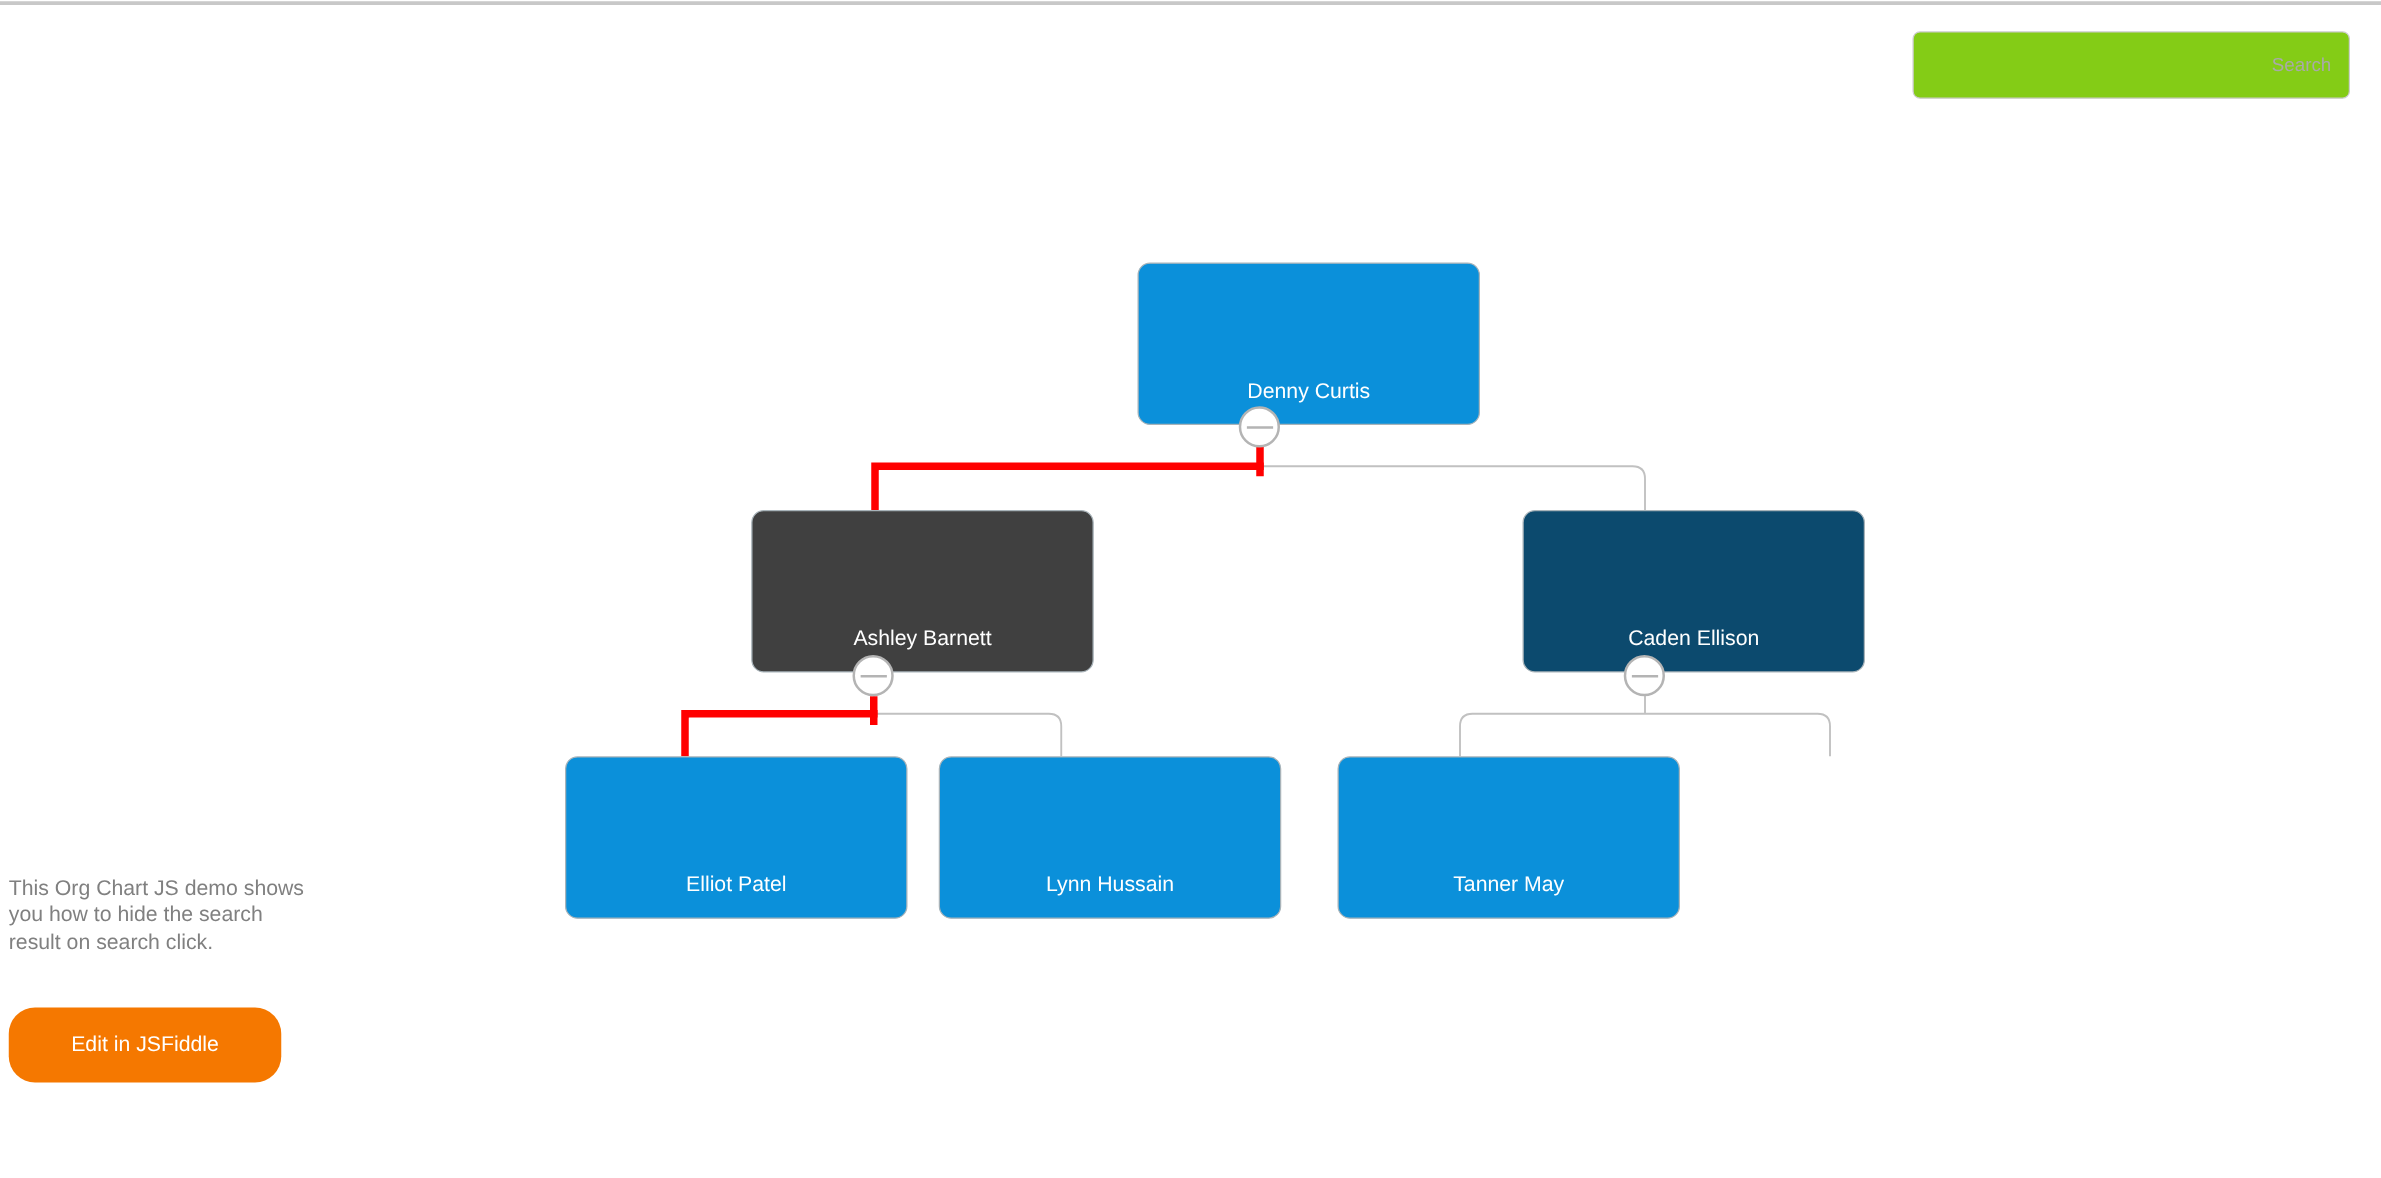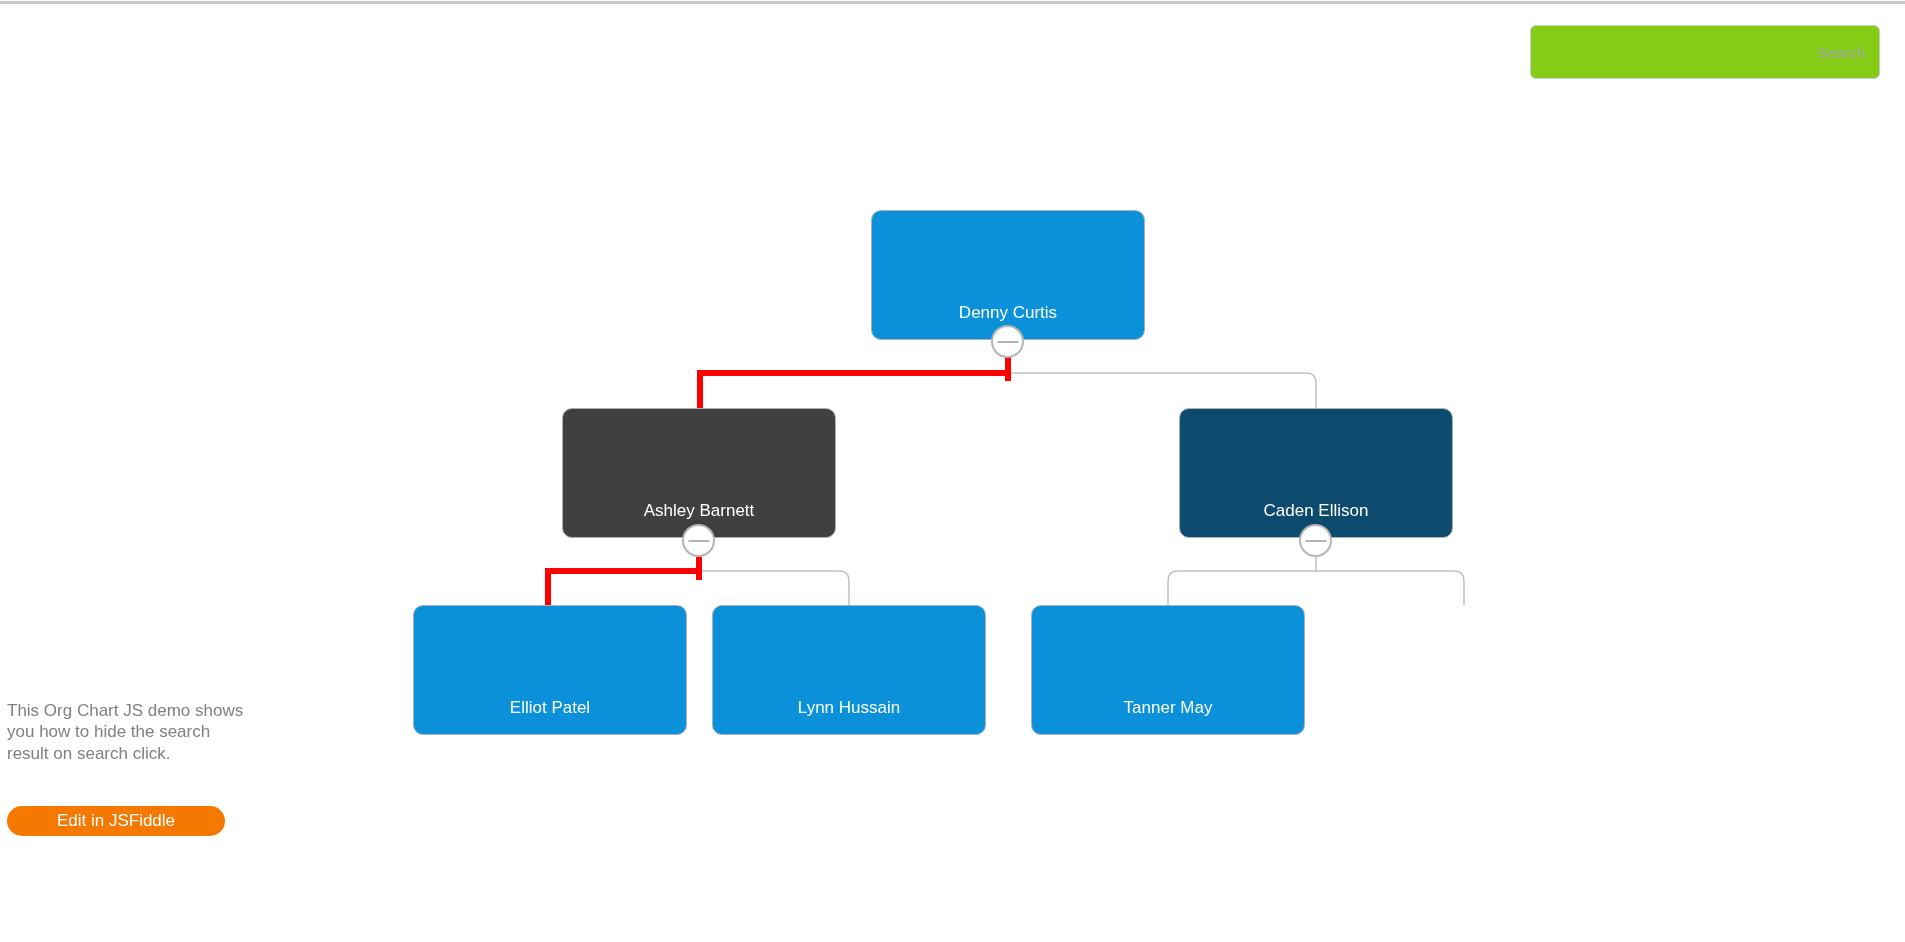--- a/index.html
+++ b/index.html
@@ -17,36 +17,36 @@
   }
   .search-input::placeholder { color: #a9a9a9; opacity: 1; }
 
   .chart { position: absolute; left: 0; top: 0; width: 1905px; height: 942px; }
   .chart svg { position: absolute; left: 0; top: 0; }
 
   .org-node {
     position: absolute; width: 274px; height: 130px; border-radius: 10px;
     border: 1px solid #a8b3b9;
     display: flex; flex-direction: column; justify-content: flex-end; align-items: center;
-    color: #ffffff; font-size: 17px; padding-bottom: 16px; cursor: pointer;
+    color: #ffffff; font-size: 17px; padding-bottom: 16px; cursor: pointer; margin-left: 39px;
   }
 
   .toggle {
     position: absolute; width: 33px; height: 33px; border-radius: 50%;
     background: #ffffff; border: 2px solid #b4b4b4; cursor: pointer;
   }
   .toggle .minus {
     position: absolute; left: 50%; top: 50%; width: 21px; height: 2px;
     background: #b4b4b4; transform: translate(-50%, -50%);
   }
 
   .info-panel { position: absolute; left: 7px; top: 700px; width: 240px; }
   .info-text { color: #808080; font-size: 17px; line-height: 1.25; }
   .pill-button {
-    position: absolute; left: 0; width: 218px; height: 30px; border: none;
+    position: absolute; left: 0; width: 218px; height: 60px; border: none;
     border-radius: 21px; color: #ffffff; font-size: 17px; cursor: pointer;
     font-family: "Liberation Sans", sans-serif; display: block;
   }
   .btn-jsfiddle { top: 106px; }
   .btn-docs { top: 171px; }
 </style>
 </head>
 <body>
 
 <div class="screen">

